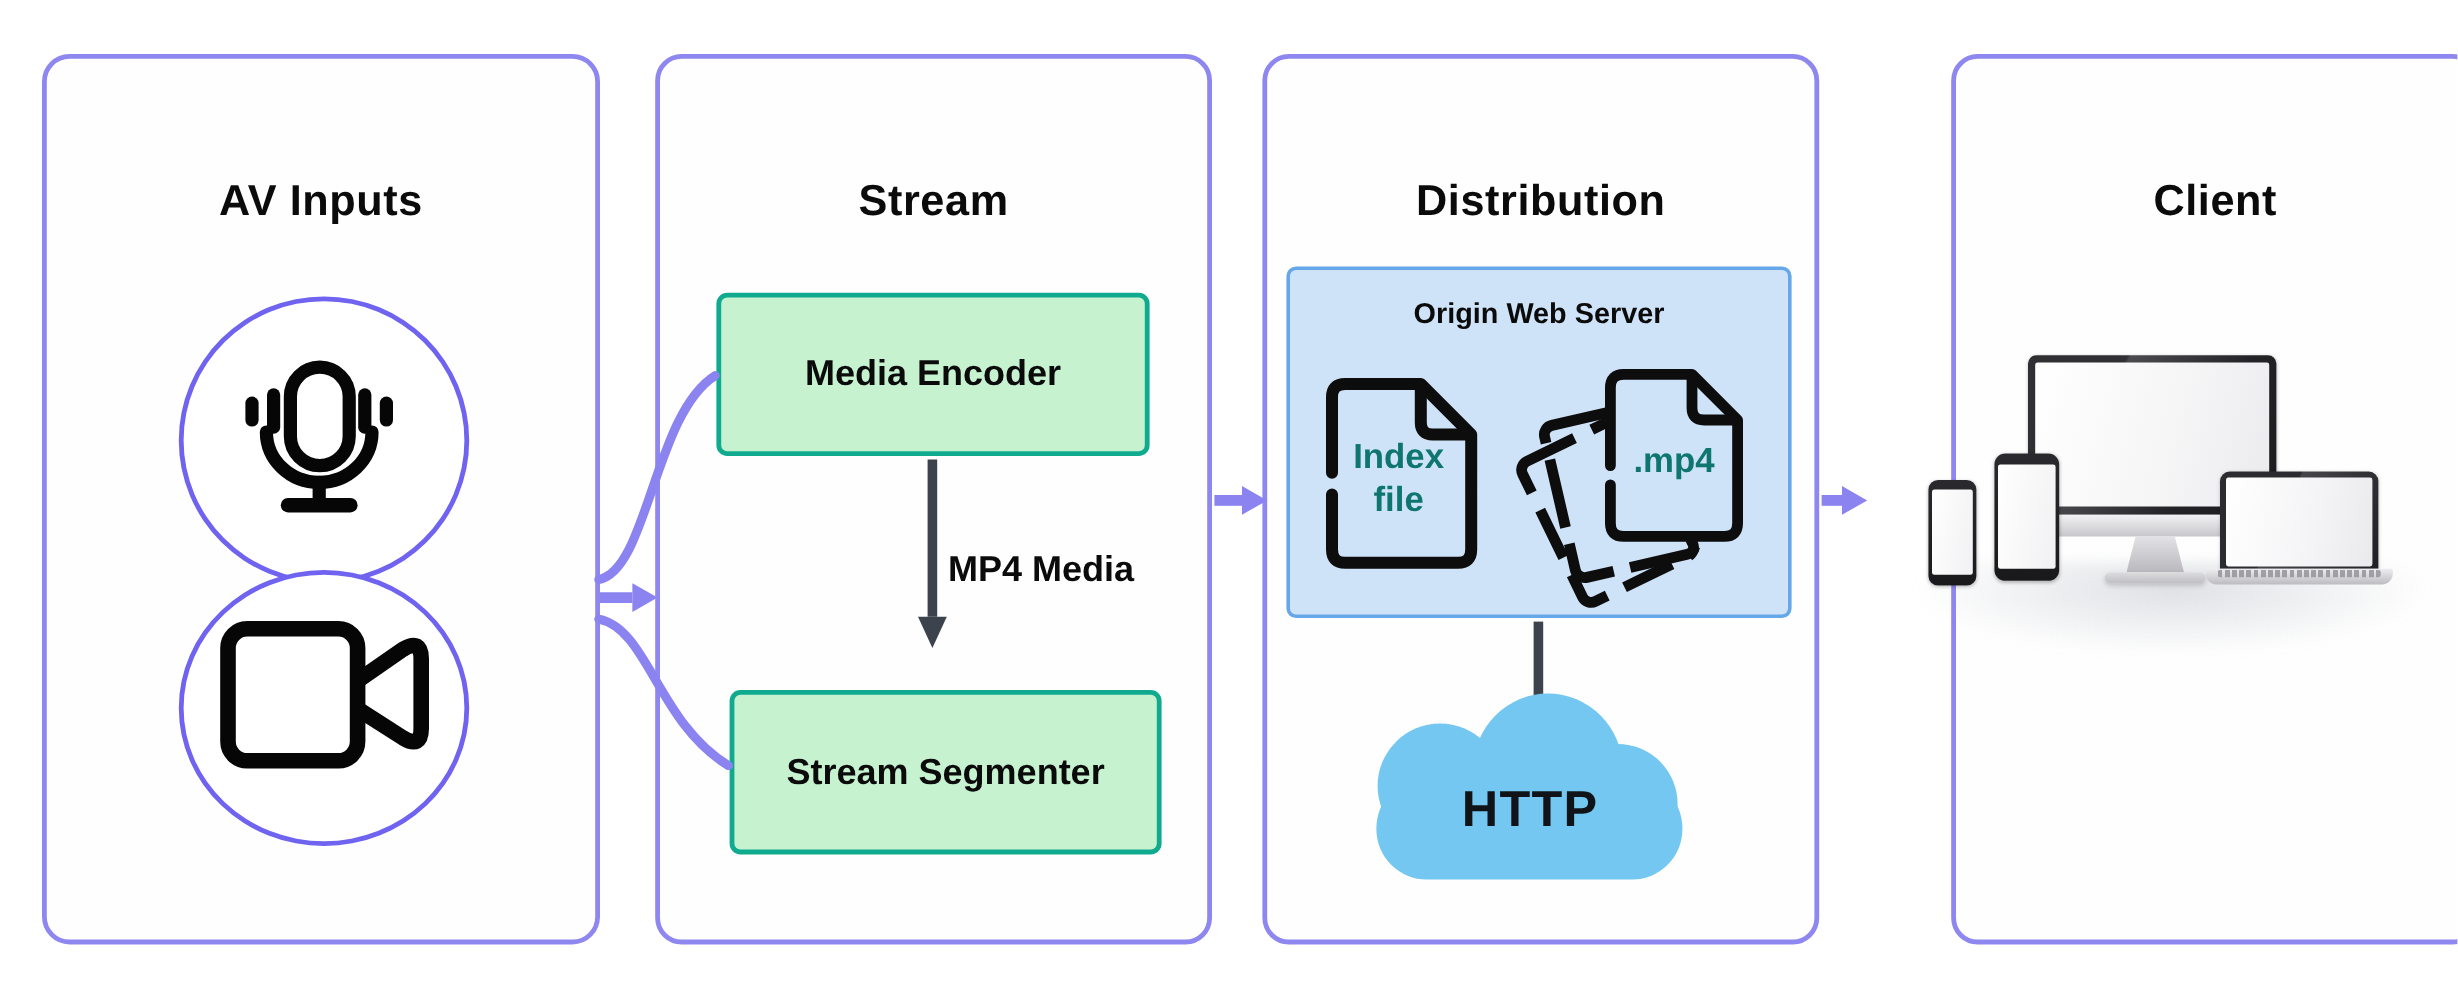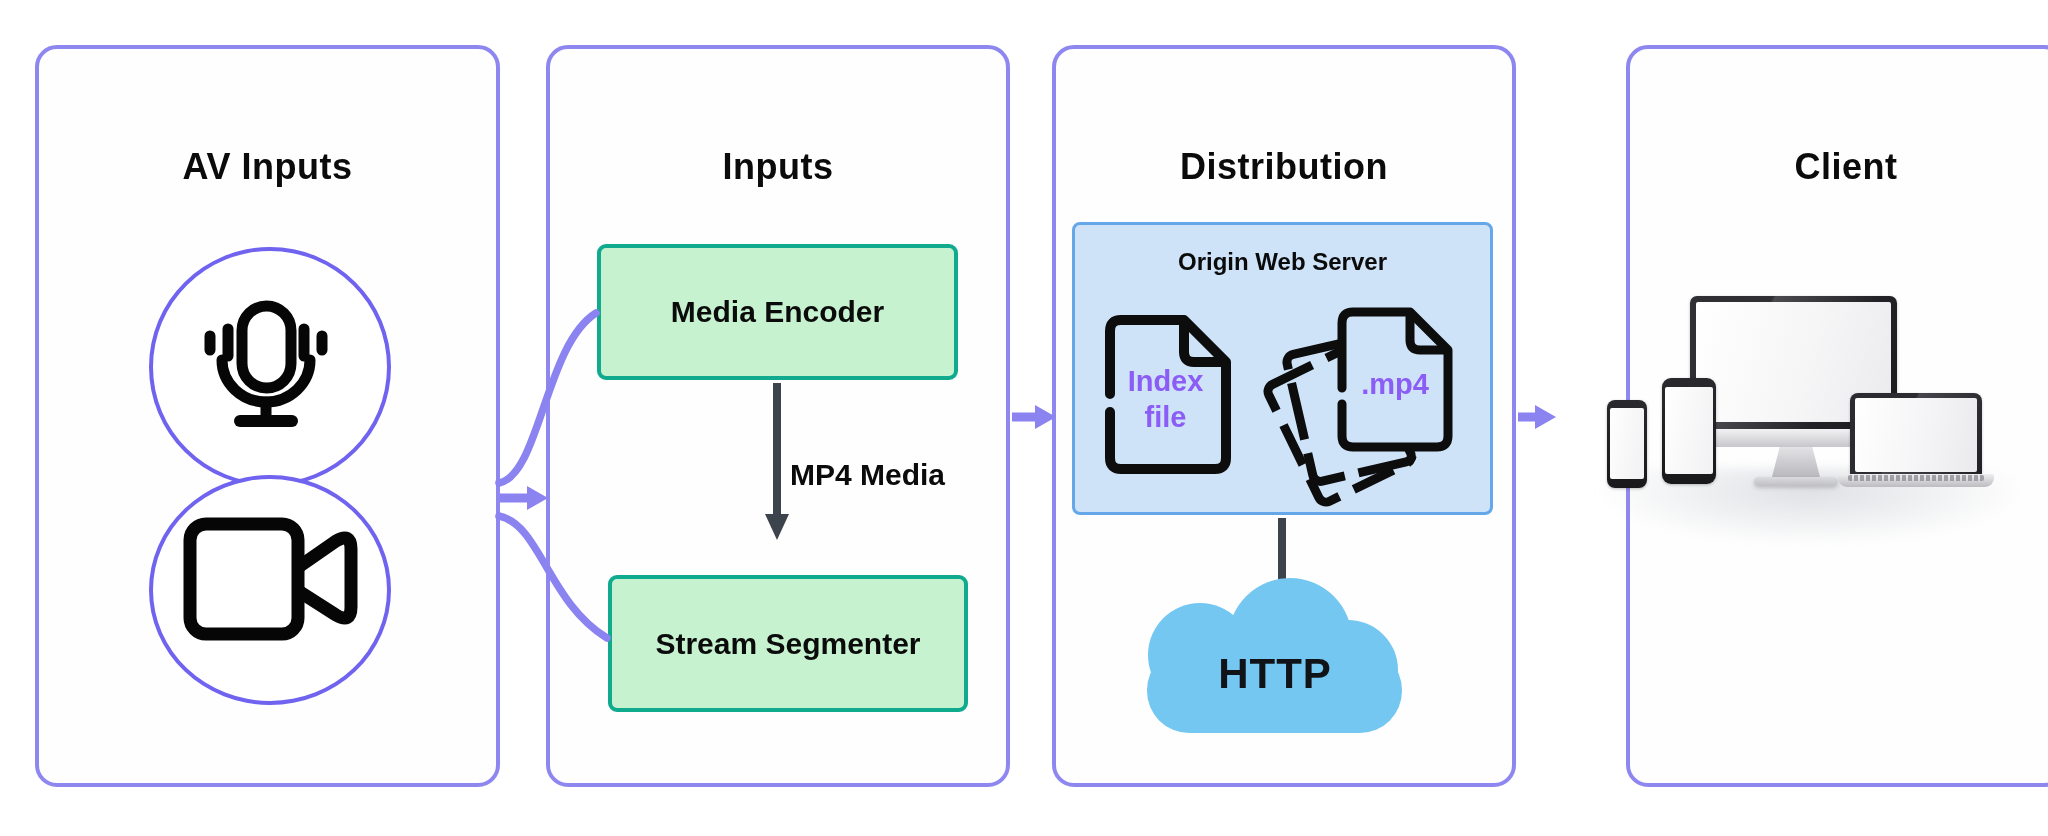--- a/index.html
+++ b/index.html
@@ -26,21 +26,21 @@
   }
   .origin-box{
     position:absolute;left:1072px;top:222px;width:421px;height:293px;
     background:#cfe3f8;border:3px solid #66a7ea;border-radius:8px;box-sizing:border-box;
   }
   .origin-title{
     position:absolute;left:1072px;top:236px;width:421px;text-align:center;
     font-size:24px;font-weight:bold;color:#0b0b0b;margin-top:12px;
   }
   .doc-label{
-    position:absolute;text-align:center;font-weight:bold;color:#8b5cf6;
+    position:absolute;text-align:center;font-weight:bold;color:#0f766e;
     font-size:29px;line-height:36px;
   }
   .edge-label{
     position:absolute;font-weight:bold;color:#0b0b0b;font-size:30px;
   }
   .cloud-label{
     position:absolute;left:1147px;top:650px;width:256px;text-align:center;
     font-size:42px;font-weight:bold;color:#101418;letter-spacing:1px;
   }
   .overlay{position:absolute;left:0;top:0;pointer-events:none;}
@@ -102,28 +102,28 @@
   .phone-large{left:1662px;top:378px;width:54px;height:106px;border-radius:9px;}
   .phone-large .phone-screen{top:9px;bottom:10px;}
   .phone-small{left:1607px;top:400px;width:40px;height:88px;border-radius:8px;}
   .phone-small .phone-screen{top:8px;bottom:9px;}
 </style>
 </head>
 <body>
 
 <div class="canvas">
 
-  <div class="panel" style="left:35px;width:465px;">
+  <div class="panel" style="left:35px;width:465px;border-radius:23px;">
     <div class="panel-title">AV Inputs</div>
     <div class="input-circle" style="left:110px;top:198px;width:242px;height:240px;"></div>
     <div class="input-circle" style="left:110px;top:426px;width:242px;height:230px;"></div>
   </div>
 
   <div class="panel" style="left:546px;width:464px;">
-    <div class="panel-title">Inputs</div>
+    <div class="panel-title">Stream</div>
   </div>
 
   <div class="panel" style="left:1052px;width:464px;">
     <div class="panel-title">Distribution</div>
   </div>
 
   <div class="panel" style="left:1626px;width:440px;">
     <div class="panel-title">Client</div>
   </div>
 

